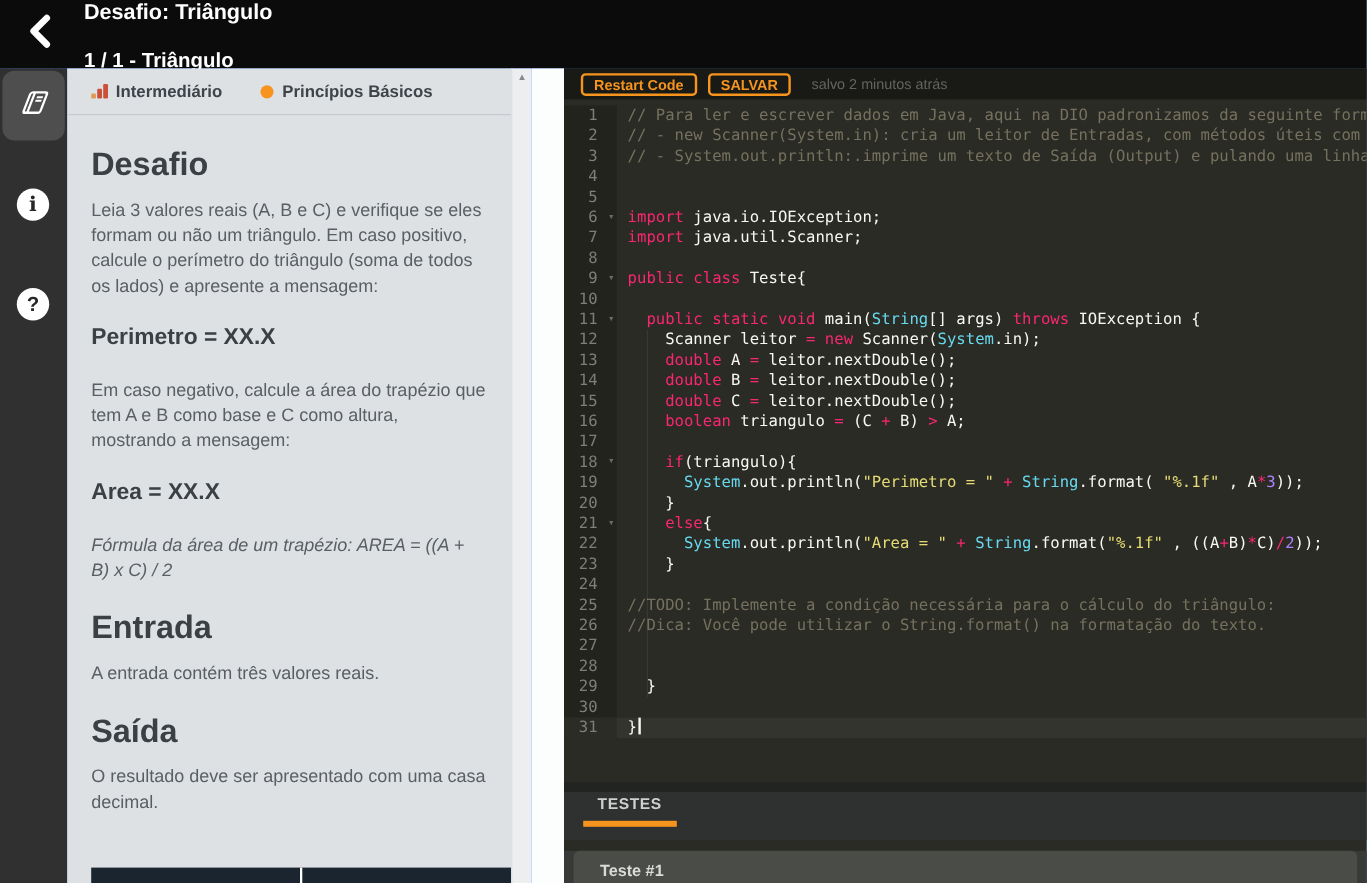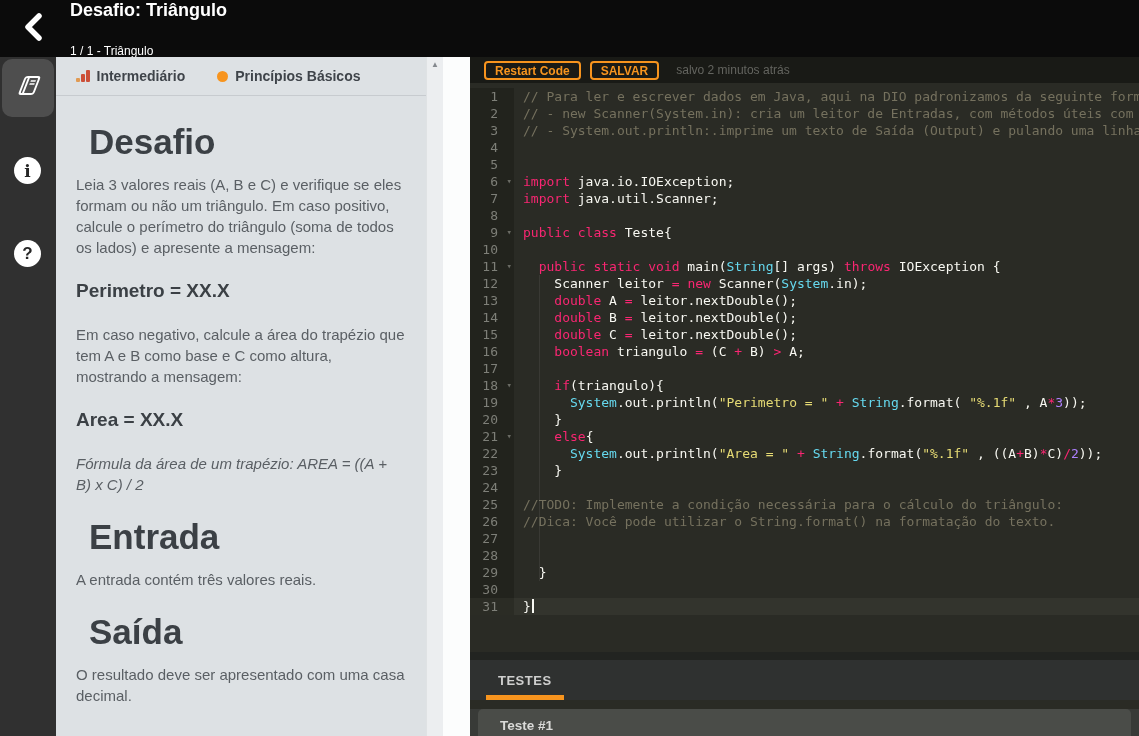--- a/index.html
+++ b/index.html
@@ -7,21 +7,21 @@
     font-family:"Liberation Sans", sans-serif; }
   #app { position:relative; width:1139px; height:736px; background:#3b82f6; }
 
   
   .top-header { position:absolute; left:0; top:0; width:1139px; height:57px;
     background:#0b0b0b; display:flex; align-items:center; }
   .back-btn { width:46px; height:46px; margin-left:10px; display:flex;
     align-items:center; justify-content:center; cursor:pointer; }
   .title-block { margin-left:14px; color:#fff; }
   .page-title { font-size:18px; font-weight:bold; line-height:22px; }
-  .page-subtitle { font-size:12px; font-weight:normal; line-height:16px;margin-top:22px; }
+  .page-subtitle { font-size:17px; font-weight:bold; line-height:16px;margin-top:22px; }
 
   
   .rail { position:absolute; left:0; top:57px; width:56px; height:679px; background:#303030; }
   .rail-book { position:absolute; left:2px; top:2px; width:52px; height:58px;
     background:#4e4e4e; border-radius:10px; display:flex; align-items:center;
     justify-content:center; cursor:pointer; }
   .rail-circle { position:absolute; left:14px; width:27px; height:27px; border-radius:50%;
     background:#fff; color:#262626; display:flex; align-items:center; justify-content:center;
     font-weight:bold; cursor:pointer; }
   .rail-info { top:100px; font-family:"DejaVu Serif", serif; font-size:17px; }
@@ -34,21 +34,21 @@
     align-items:center; padding:0 20px; gap:32px; }
   .meta-item { display:flex; align-items:center; gap:7px; font-size:14px;
     font-weight:bold; color:#3f444a; }
   .bars { display:flex; align-items:flex-end; gap:1.5px; height:12px; }
   .bars span { width:3.5px; border-radius:1px; display:block; }
   .bars .b1 { height:4px;  background:#e09a53; }
   .bars .b2 { height:8px;  background:#cc4f38; }
   .bars .b3 { height:12px; background:#cc4f38; }
   .dot { width:11px; height:11px; border-radius:50%; background:#f7941e; }
   .desc-content { padding:16px 20px 0 20px; }
-  .desc h1 { font-size:35px; color:#3b4045; margin:10px 13px 12px; }
+  .desc h1 { font-size:27px; color:#3b4045; margin:10px 0 12px; }
   .desc p  { font-size:15px; color:#5a5f64; line-height:21px; margin:0 0 14px; }
   .desc .label { font-size:19px; font-weight:bold; color:#3b4045; margin:22px 0 22px; }
   .desc .formula { font-style:italic; margin-top:22px; }
   .desc h1.h2 { margin-top:22px; }
 
   .ex-table { margin-top:44px; width:350px; }
   .ex-head { display:flex; }
   .ex-head .th { flex:1; background:#1b2530; color:#fff; font-size:14.5px;
     padding:13px 6px 13px 12px; }
   .ex-head .th:first-child { border-right:2px solid #fff; }
@@ -88,21 +88,21 @@
   .tk-ty { color:#66d9ef; }
   .tk-st { color:#e6db74; }
   .tk-nu { color:#ae81ff; }
   .tk-cm { color:#75715e; }
   .tk-pl { color:#f8f8f2; }
 
   
   .tests { position:absolute; left:0; top:595px; width:669px; height:84px; }
   .tests-gap { height:8px; background:#222421; }
   .tests-tabbar { height:40px; background:#2f3130; }
-  .tests-tab { display:inline-block; margin-left:16px; padding:13px 12px 7px;
+  .tests-tab { display:inline-block; margin-left:16px; padding:2px 12px 7px;
     border-bottom:5px solid #f7941e; color:#cfcfce; font-size:13px; font-weight:bold;
     letter-spacing:0.5px; cursor:pointer; }
   .tests-content { height:36px; background:#383a37; }
   .test-card { margin:9px 8px 0; background:#4a4c48; border-radius:5px 5px 0 0;
     padding:9px 0 14px 22px; color:#dadad8; font-size:13.5px; font-weight:bold;
     cursor:pointer; }
 </style>
 </head>
 <body>
 

